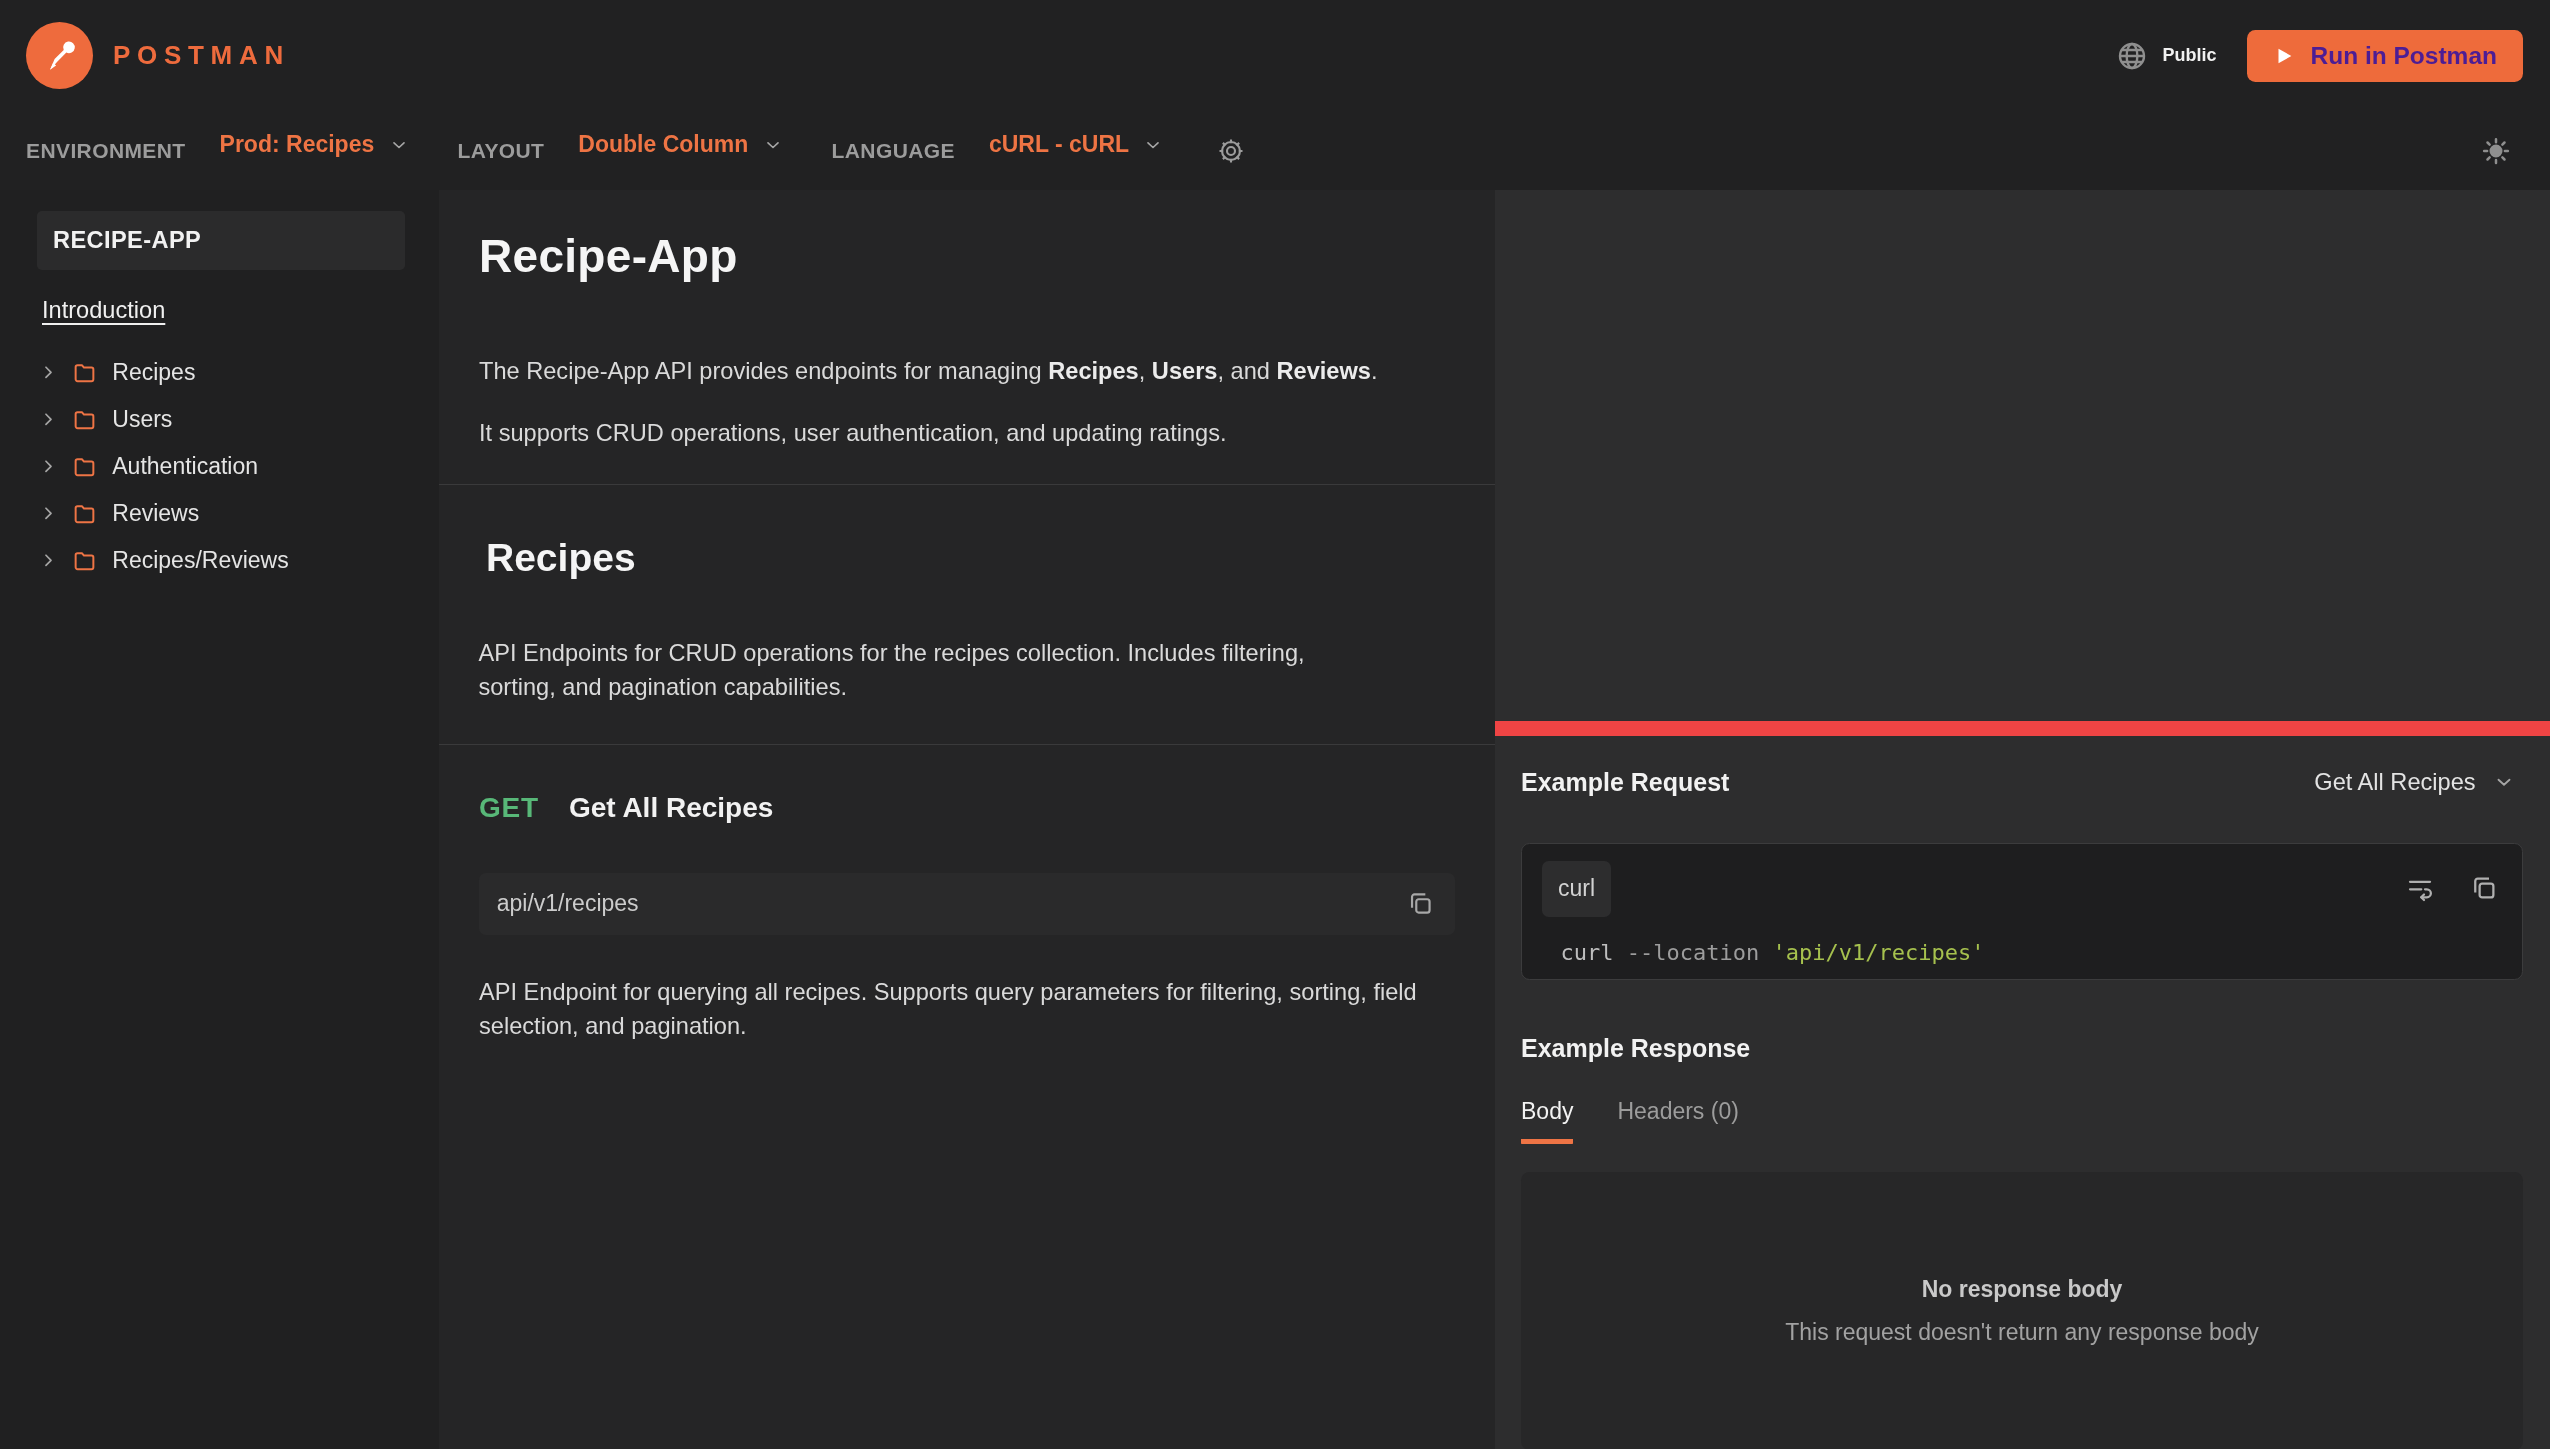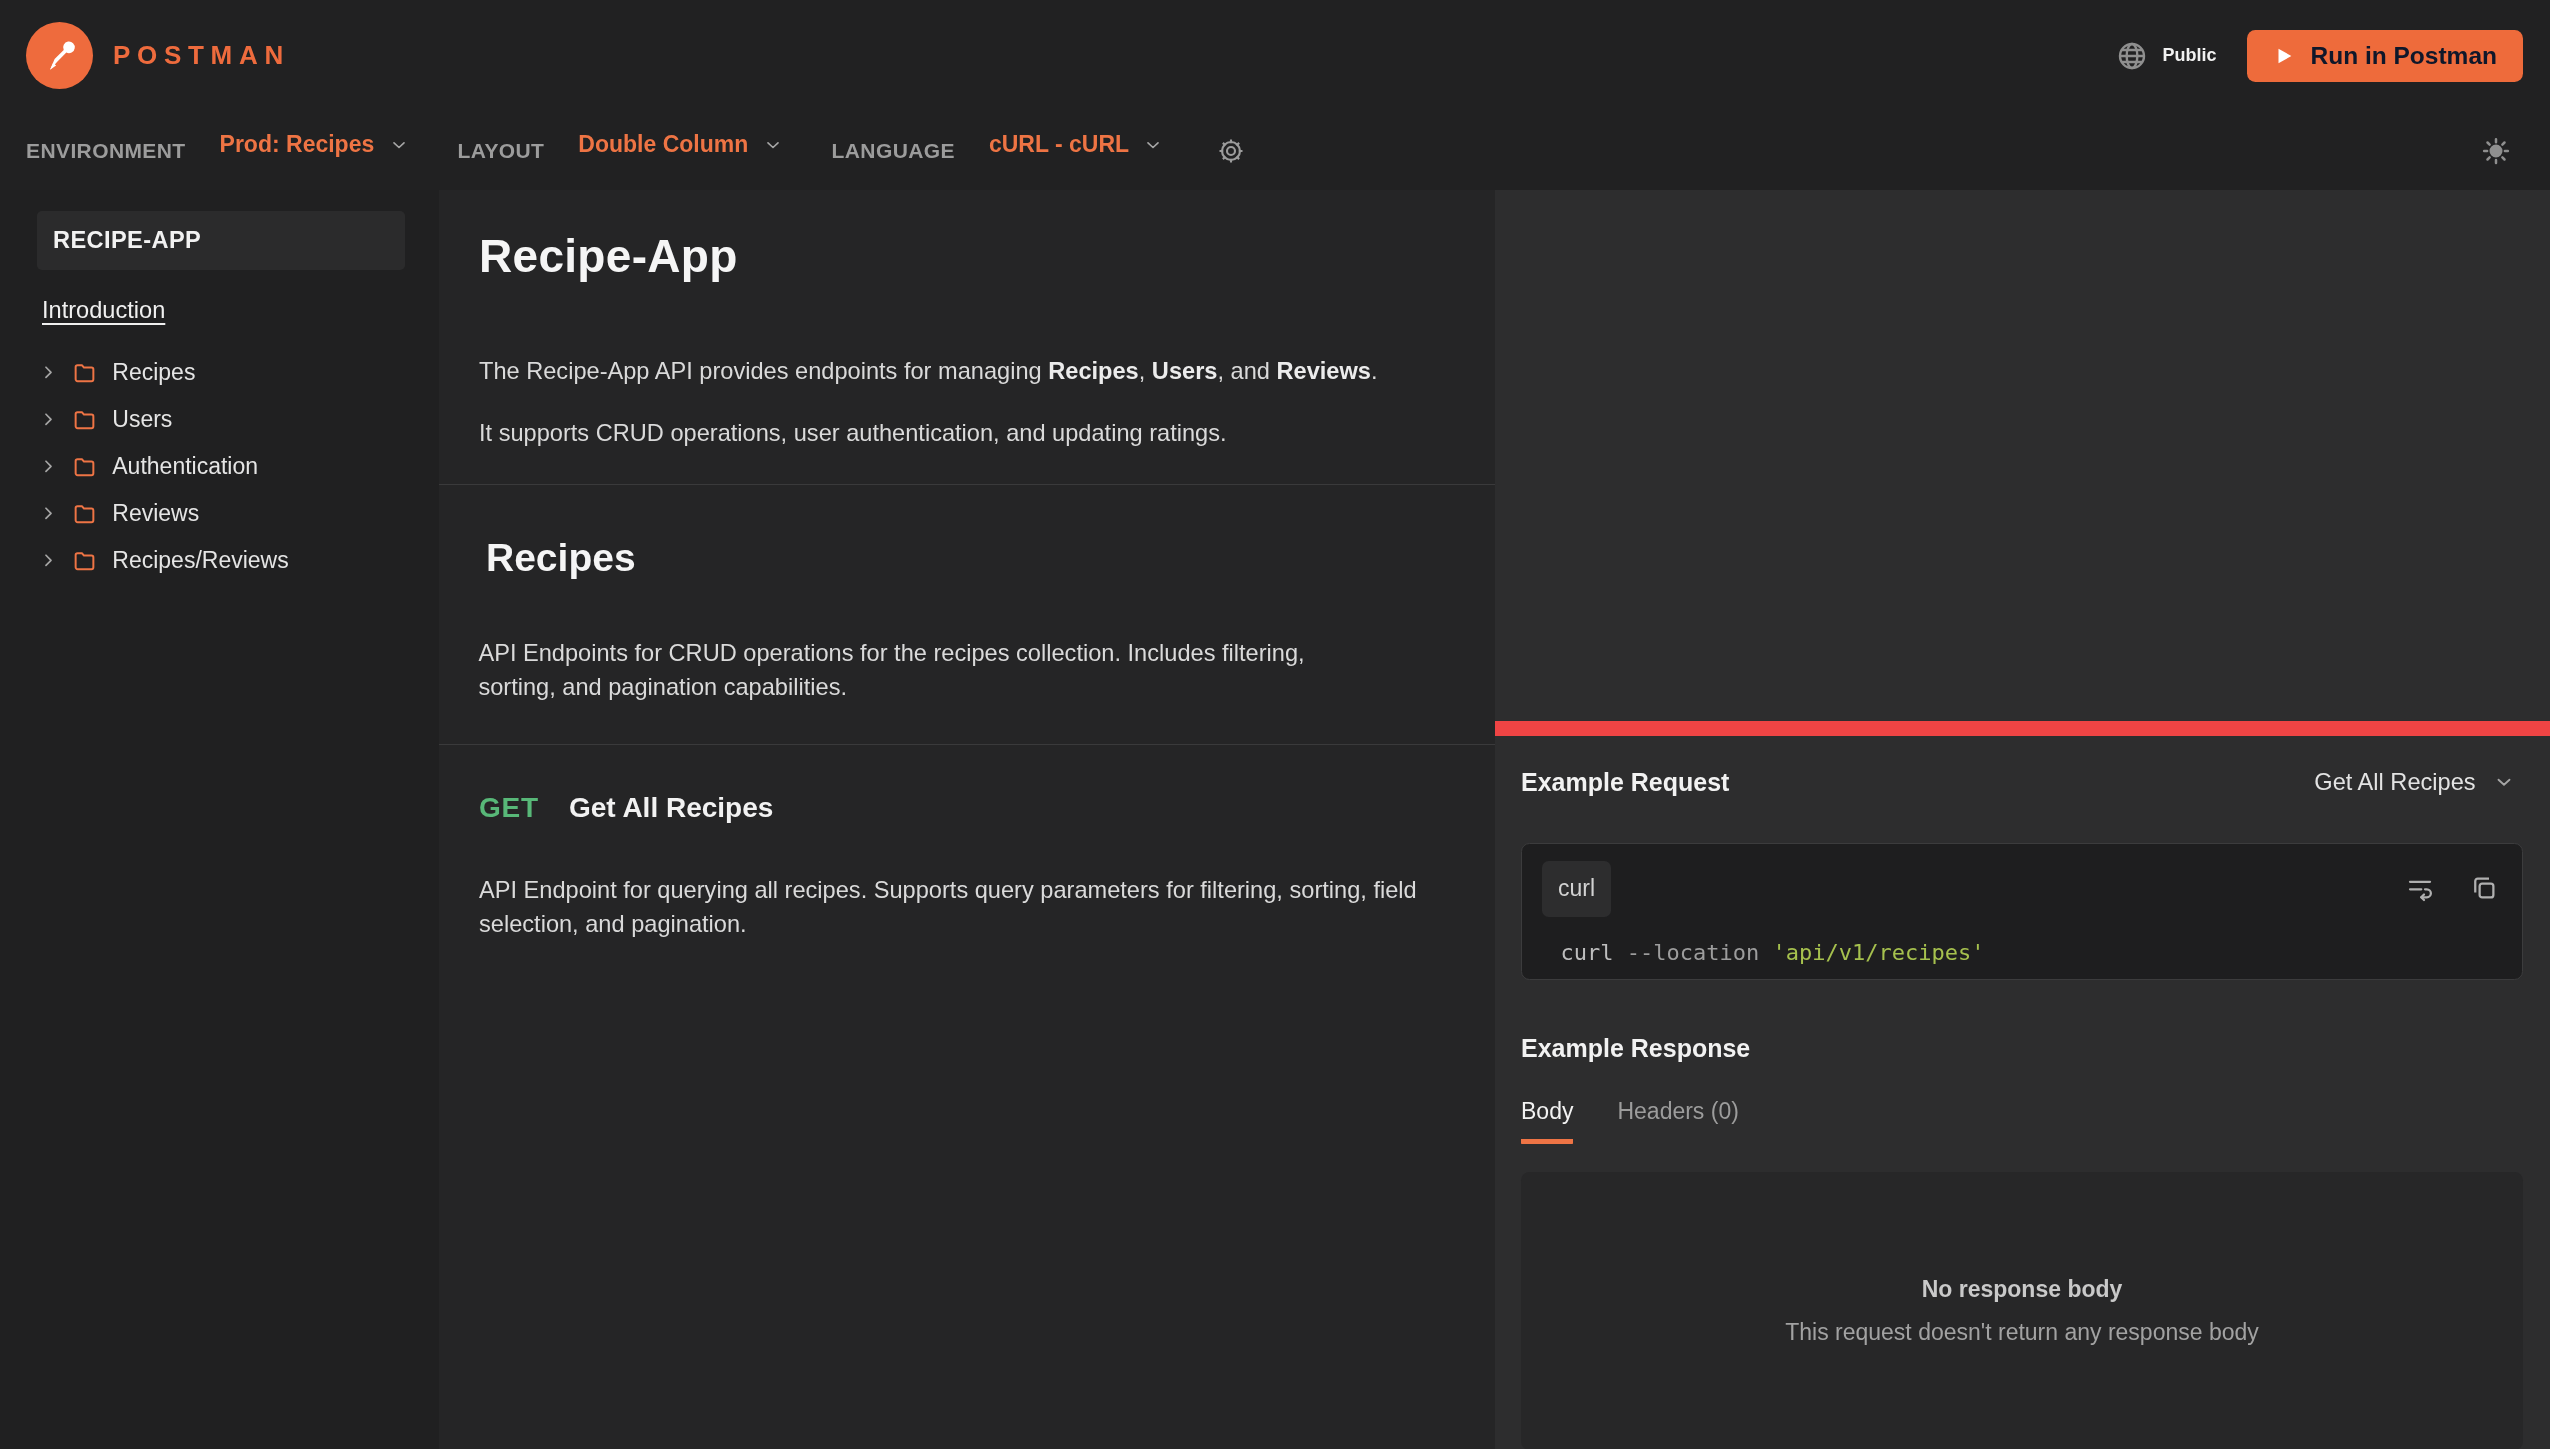--- a/index.html
+++ b/index.html
@@ -19,21 +19,21 @@
   }
   .brand { display: flex; align-items: center; gap: 20px; }
   .logo-circle {
     width: 67px; height: 67px; border-radius: 50%;
     background: #ee6b3d; display: flex; align-items: center; justify-content: center;
   }
   .brand-text { color: #ee6b3d; font-size: 26px; font-weight: 700; letter-spacing: 6.7px; }
   .topbar-right { margin-left: auto; display: flex; align-items: center; gap: 30px; }
   .visibility { display: flex; align-items: center; gap: 14.3px; color: #f1f1f1; font-size: 18px; font-weight: 600; }
   .run-btn {
-    height: 52px; background: #ee6b3b; color: #0f172a; border: 0; border-radius: 8.4px;
+    height: 52px; background: #ee6b3b; color: #4c1d95; border: 0; border-radius: 8.4px;
     font-family: "Liberation Sans", sans-serif;
     font-size: 24.5px; font-weight: 600; display: flex; align-items: center; gap: 16px;
     padding: 16px 26px; cursor: pointer;
   }
   
   .toolbar { height: 79px; display: flex; align-items: center; padding: 0 39px 0 26px; background: #212122; }
   .tb-label { color: #9c9c9c; font-size: 21px; font-weight: 700; letter-spacing: 0.4px; }
   .tb-value {
     color: #ee7444; font-size: 23px; font-weight: 600;
     display: flex; align-items: center; gap: 14.3px;
@@ -276,20 +276,29 @@
       <section class="sec-recipes">
         <h2>Recipes</h2>
         <p class="doc-p">API Endpoints for CRUD operations for the recipes collection. Includes filtering, sorting, and pagination capabilities.</p>
       </section>
       <div class="divider"></div>
       <section class="sec-endpoint">
         <div class="method-row">
           <span class="method-get">GET</span>
           <span class="endpoint-name">Get All Recipes</span>
         </div>
+        <div class="url-box">
+          <span class="url-text">api/v1/recipes</span>
+          <button class="icon-btn">
+            <svg width="29" height="29" viewBox="0 0 24 24" fill="none" stroke="#a8a8a8" stroke-width="1.8" stroke-linejoin="round">
+              <rect x="8.5" y="8.5" width="11" height="11" rx="2"></rect>
+              <path d="M5 15.5V6.5a2 2 0 0 1 2-2h9"></path>
+            </svg>
+          </button>
+        </div>
         <p class="doc-p endpoint-desc">API Endpoint for querying all recipes. Supports query parameters for filtering, sorting, field selection, and pagination.</p>
       </section>
     </main>
 
     <aside class="example-panel">
       <div class="panel-top"></div>
       <div class="panel-gap"></div>
       <div class="panel-main">
         <div class="req-header">
           <span class="panel-title">Example Request</span>

